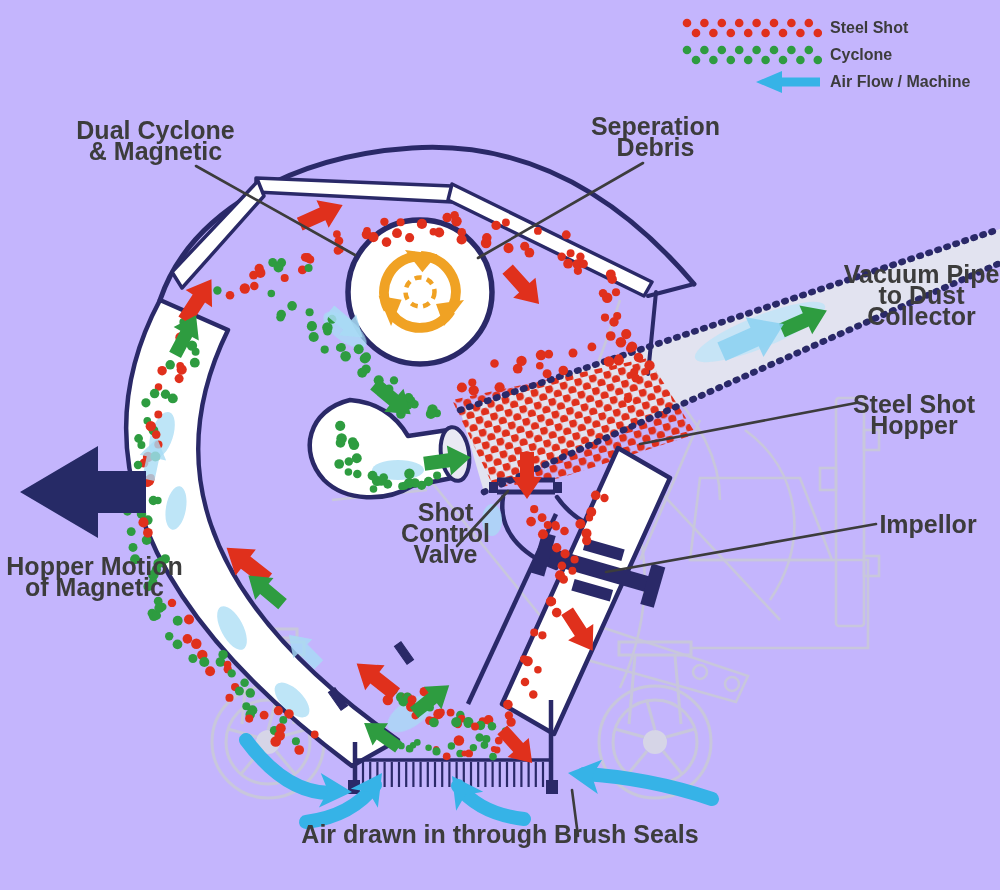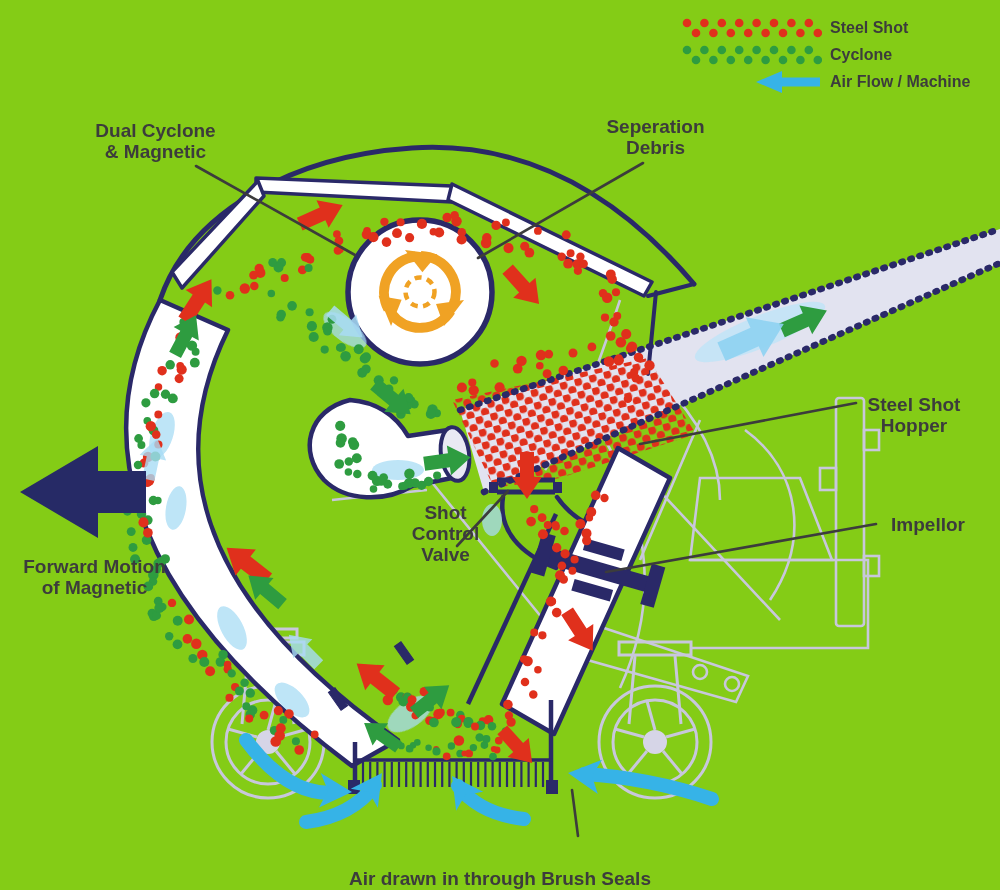--- a/index.html
+++ b/index.html
@@ -1,20 +1,20 @@
 <!DOCTYPE html>
 <html><head>
 <meta charset="utf-8">
 <style>
   html,body{margin:0;padding:0;background:#ffffff;}
-  .stage{position:relative;width:1000px;height:890px;background:#84cc16;overflow:hidden;
+  .stage{position:relative;width:1000px;height:890px;background:#c4b5fd;overflow:hidden;
          font-family:"Liberation Sans",sans-serif;}
   svg.scene{position:absolute;left:0;top:0;}
   .diagram-label{position:absolute;text-align:center;font-weight:bold;color:#3c3c3c;
-                 font-size:19px;line-height:21px;}
+                 font-size:25px;line-height:21px;}
   .legend{position:absolute;left:680px;top:14px;}
   .legend-row{display:flex;align-items:center;height:27px;}
   .legend-row svg{width:142px;height:24px;flex:none;}
   .legend-label{font-weight:bold;font-size:16px;color:#3c3c3c;margin-left:8px;white-space:nowrap;}
 </style>
 </head>
 <body>
 
 <div class="stage">
 
@@ -650,33 +650,38 @@
 </div>
 
 <div class="diagram-label" style="left:38px;top:120px;width:235px;">
   <div>Dual Cyclone</div>
   <div>&amp; Magnetic</div>
 </div>
 <div class="diagram-label" style="left:548px;top:116px;width:215px;">
   <div>Seperation</div>
   <div>Debris</div>
 </div>
+<div class="diagram-label" style="left:843px;top:264px;width:157px;">
+  <div>Vacuum Pipe</div>
+  <div>to Dust</div>
+  <div>Collector</div>
+</div>
 <div class="diagram-label" style="left:828px;top:394px;width:172px;">
   <div>Steel Shot</div>
   <div>Hopper</div>
 </div>
 <div class="diagram-label" style="left:848px;top:514px;width:160px;">
   <div>Impellor</div>
 </div>
 <div class="diagram-label" style="left:383px;top:502px;width:125px;">
   <div>Shot</div>
   <div>Control</div>
   <div>Valve</div>
 </div>
 <div class="diagram-label" style="left:2px;top:556px;width:185px;">
-  <div>Forward Motion</div>
+  <div>Hopper Motion</div>
   <div>of Magnetic</div>
 </div>
-<div class="diagram-label" style="left:290px;top:868px;width:420px;">
+<div class="diagram-label" style="left:290px;top:824px;width:420px;">
   <div>Air drawn in through Brush Seals</div>
 </div>
 
 </div>
 
 </body></html>

